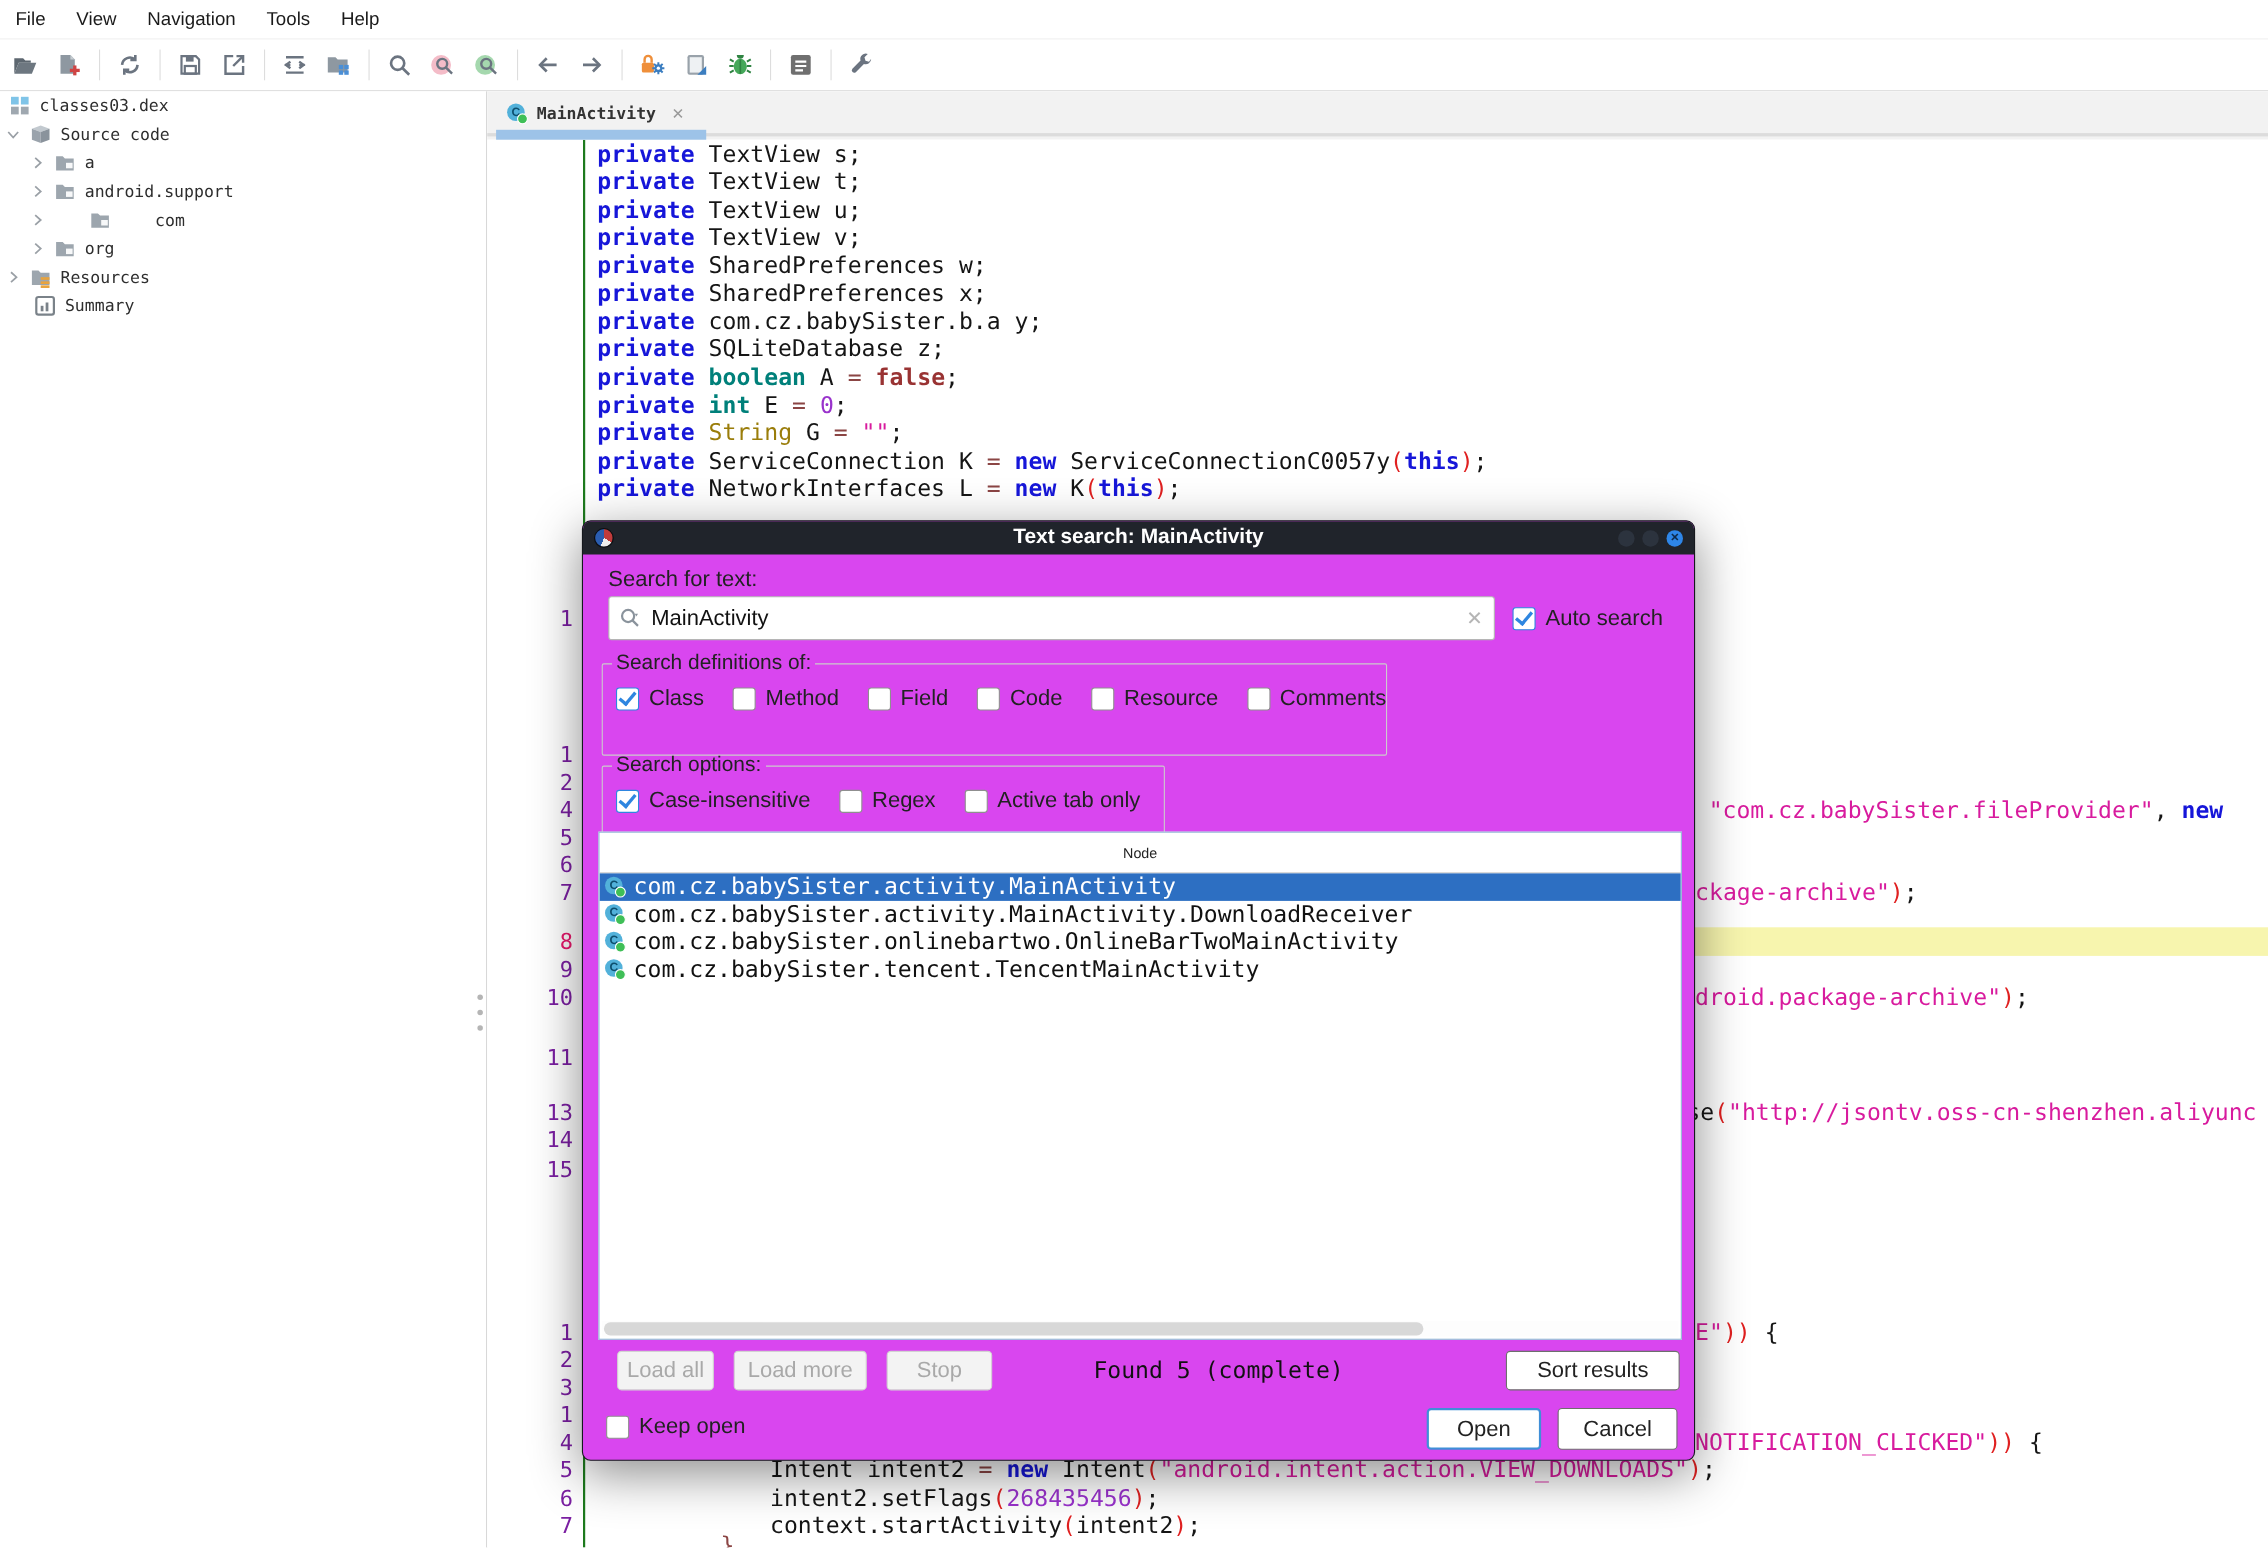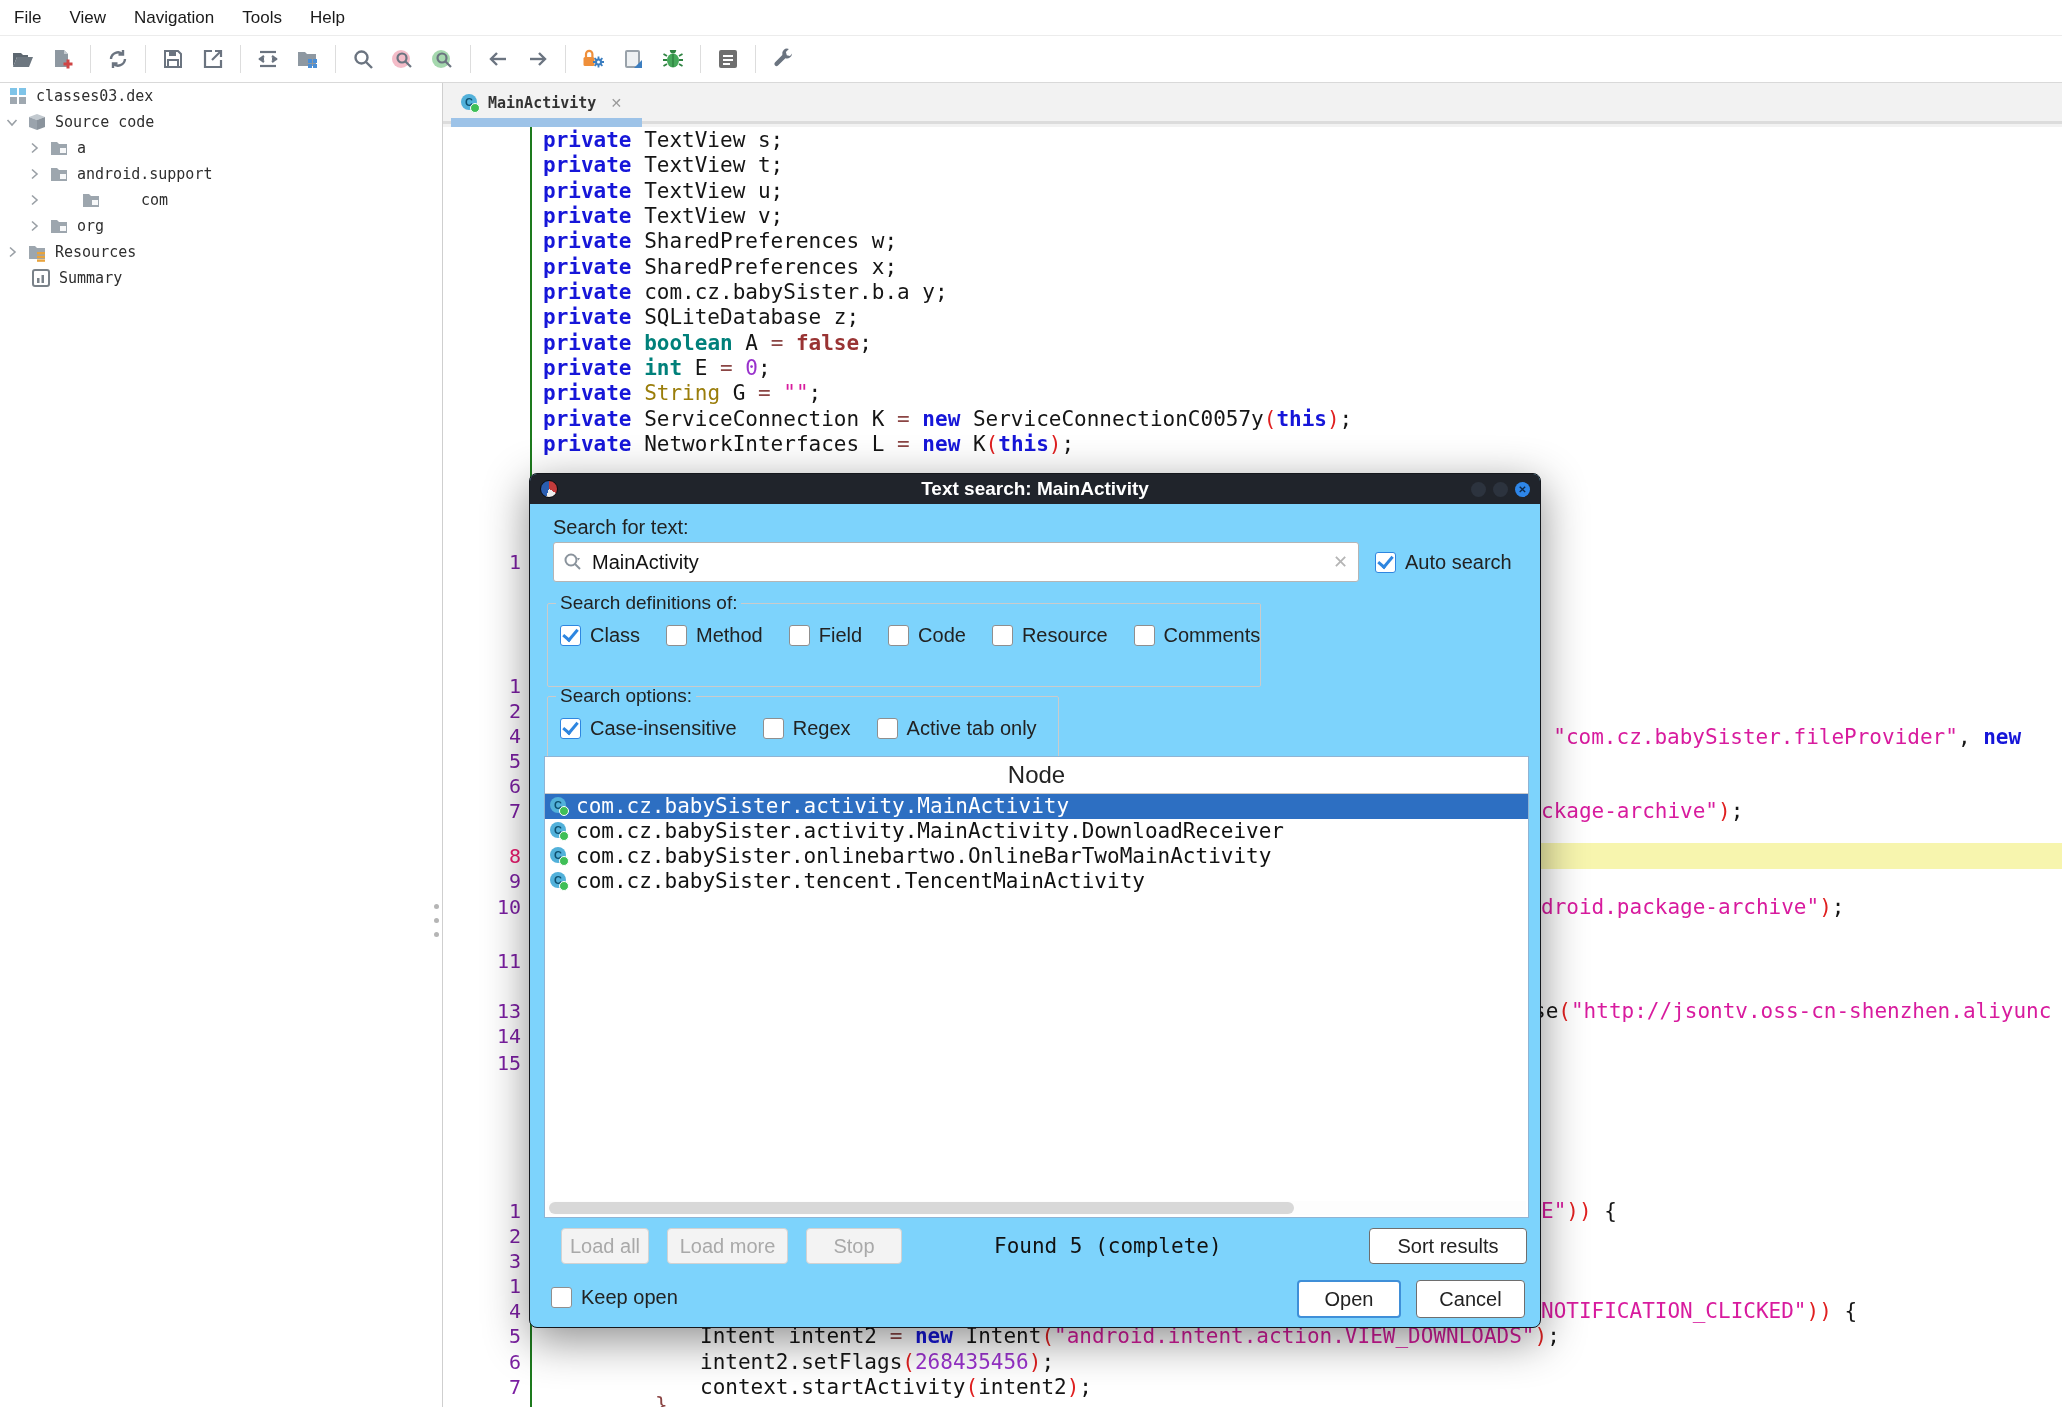--- a/index.html
+++ b/index.html
@@ -39,21 +39,21 @@
   .green-line{position:absolute;left:87px;top:0;bottom:0;width:2px;background:#1d7a1d;}
   .hl-row{position:absolute;left:89px;right:0;top:716px;height:26px;background:#f7f5ae;}
   .lnum{position:absolute;left:0;width:78px;text-align:right;
         font:20px/26px "DejaVu Sans Mono",monospace;color:#7b1fa2;}
   .lnum.cur{color:#e8196c;}
   .cline{position:absolute;white-space:pre;font:21px/26px "DejaVu Sans Mono",monospace;}
   .tk-k{color:#1616d9;font-weight:bold}.tk-t{color:#00807a;font-weight:bold}
   .tk-c{color:#9a7d0a}.tk-s{color:#d81b9e}.tk-n{color:#9932cc}
   .tk-o{color:#8b4544}.tk-p{color:#e02020}.tk-f{color:#993333;font-weight:bold}.tk-d{color:#151515}
   
-  .dialog{position:absolute;left:529px;top:473px;width:1012px;height:855px;background:#7dd3fc;
+  .dialog{position:absolute;left:529px;top:473px;width:1012px;height:855px;background:#d946ef;
           border:1px solid #15181d;border-radius:8px;box-shadow:0 12px 45px rgba(0,0,0,.45);
           z-index:10;box-sizing:border-box;}
   .dtitle{position:absolute;left:0;top:0;right:0;height:30px;background:#20242b;border-radius:7px 7px 0 0;
           display:flex;align-items:center;padding:0 10px;box-sizing:border-box;}
   .dlogo{width:16px;height:16px;border-radius:50%;flex:none;border:1px solid #0b0d11;
          background:conic-gradient(#c23b3b 0 120deg,#eee 120deg 200deg,#2a5db0 200deg 360deg);}
   .dtitle-text{position:absolute;left:0;right:0;text-align:center;color:#fff;
                font:bold 19px "Liberation Sans",sans-serif;}
   .win-dots{margin-left:auto;display:flex;gap:7px;z-index:2;}
   .win-dot{width:15px;height:15px;border-radius:50%;background:#2c333e;}
@@ -72,21 +72,21 @@
       display:inline-block;position:relative;flex:none;box-sizing:border-box;}
   .cb.on{border-color:#2e86e0;}
   .cb.on::after{content:"";position:absolute;left:5px;top:0px;width:6px;height:12px;
                 border:solid #2e86e0;border-width:0 3px 3px 0;transform:rotate(40deg);}
   .grp{position:absolute;border:1px solid #cbcbcb;border-radius:2px;margin:0;padding:0;box-sizing:border-box;}
   .grp legend{font-size:19px;color:#222;margin-left:8px;padding:0 4px;}
   .cbrow{display:flex;align-items:center;gap:26px;padding:10px 0 0 12px;}
   .results{position:absolute;left:14px;top:282px;width:985px;height:462px;background:#fff;
            border:1px solid #8fb4d4;box-sizing:border-box;overflow:hidden;}
   .thead{height:36px;border-bottom:1px solid #c9c9c9;display:flex;align-items:center;
-         justify-content:center;font-size:24px;color:#222;}
+         justify-content:center;font-size:13px;color:#222;}
   .rrow{height:25px;display:flex;align-items:center;gap:7px;padding-left:5px;
         font:21px/25px "DejaVu Sans Mono",monospace;white-space:pre;color:#111;}
   .rrow.sel{background:#2d6fc2;color:#fff;}
   .cls-ico{position:relative;width:19px;height:19px;flex:none;display:inline-block;}
   .cls-ico::before{content:"C";position:absolute;left:0;top:0;width:16px;height:16px;background:#52b1da;
                    border-radius:50%;color:#0d4f6e;font:bold 11px/16px "Liberation Sans",sans-serif;text-align:center;}
   .cls-ico::after{content:"";position:absolute;right:0;bottom:0;width:8px;height:8px;border-radius:50%;
                   background:#3fbf57;border:1px solid #fff;}
   .hscroll{position:absolute;left:2px;right:2px;bottom:2px;height:14px;background:#fdfdfd;}
   .hthumb{position:absolute;left:2px;top:1px;width:745px;height:12px;background:#d8d8d8;border-radius:6px;}

